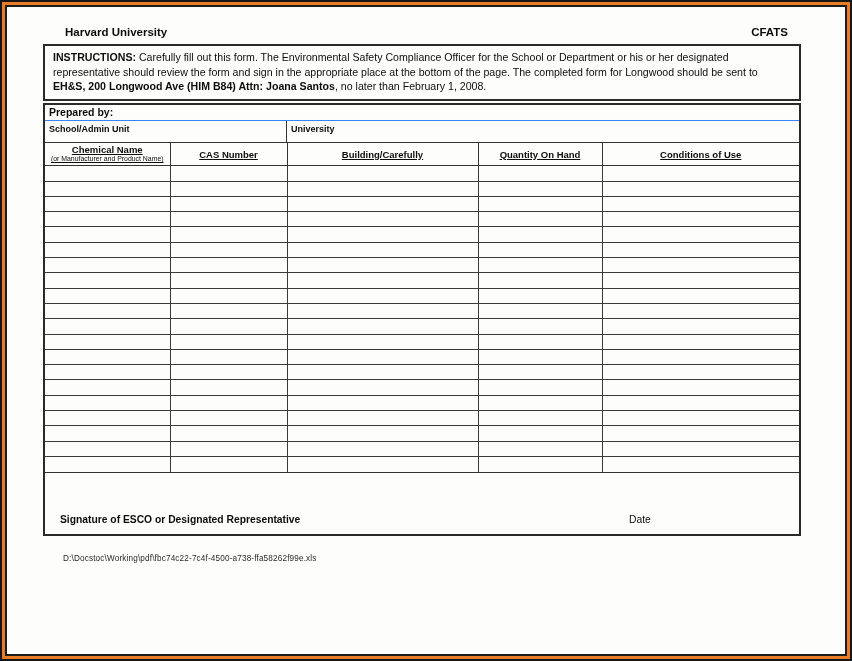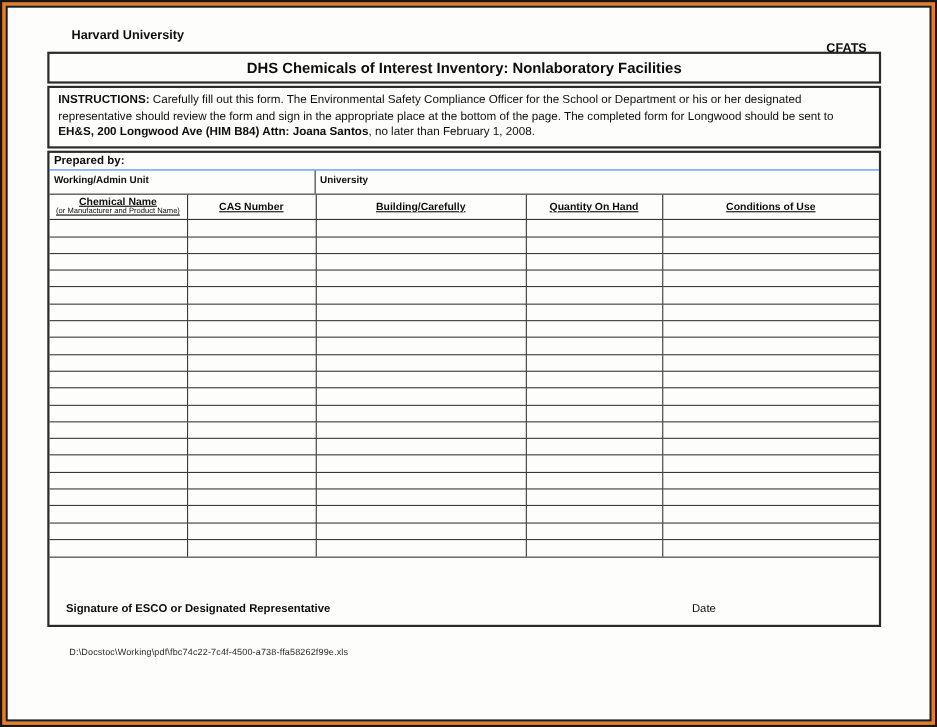--- a/index.html
+++ b/index.html
@@ -6,21 +6,21 @@
   html,body { width:852px; height:661px; }
   body { font-family:"Liberation Sans", sans-serif; color:#0d0d0d; background:#ffffff; }
 
   .frame { width:852px; height:661px; border:2px solid #161616; background:#e87d25; padding:3px; }
   .sheet { width:100%; height:100%; border:2px solid #1c1c1c; background:#fdfdfc; position:relative; overflow:hidden; }
 
   .doc-header { position:relative; margin:19px 57px 0 58px; height:16px;
                 font-weight:bold; font-size:11.5px; }
   .doc-header .left  { position:absolute; left:0; top:0; }
   .doc-header .mid   { position:absolute; left:0; right:0; top:0; text-align:center; }
-  .doc-header .right { position:absolute; right:0; top:12px; }
+  .doc-header .right { position:absolute; right:0; top:0; }
 
   .title-box { margin:5px 0 0 36px; width:758px; height:29px; border:2px solid #2a2a2a;
                text-align:center; font-weight:bold; font-size:13.5px; line-height:25px; }
 
   .instructions { margin:2px 0 0 36px; width:758px; border:2px solid #2a2a2a;
                   padding:4px 10px 5px 8px; font-size:10.6px; line-height:14.6px; }
 
   .form-stack { margin:2px 0 0 36px; width:758px; border:2px solid #2a2a2a; }
 
   .prepared { height:16px; border-bottom:1px solid #3b82f6; font-weight:bold;
@@ -50,31 +50,30 @@
 <body>
 
 <div class="frame">
   <div class="sheet">
 
     <div class="doc-header">
       <span class="left">Harvard University</span>
       <span class="right">CFATS</span>
     </div>
 
-    <div class="title-box">DHS Chemicals of Interest Inventory: Nonlaboratory Facilities</div>
 
     <div class="instructions"><b>INSTRUCTIONS:</b> <span>Carefully fill out this form.  The Environmental Safety Compliance Officer for the School or Department or his or her designated representative should review the form and sign in the appropriate place at the bottom of the page.  The completed form for Longwood should be sent to </span><b>EH&amp;S, 200 Longwood Ave (HIM B84) Attn: Joana Santos</b><span>, no later than February 1, 2008.</span></div>
 
     <div class="form-stack">
 
       <div class="prepared">Prepared by:</div>
 
       <div class="org-row">
         <div class="org-school">
-          <span>Working/Admin Unit</span>
+          <span>School/Admin Unit</span>
         </div>
         <div class="org-dept">
           <span>University</span>
         </div>
       </div>
 
       <table class="inv">
         <colgroup>
           <col style="width:125px">
             <col style="width:117px">

